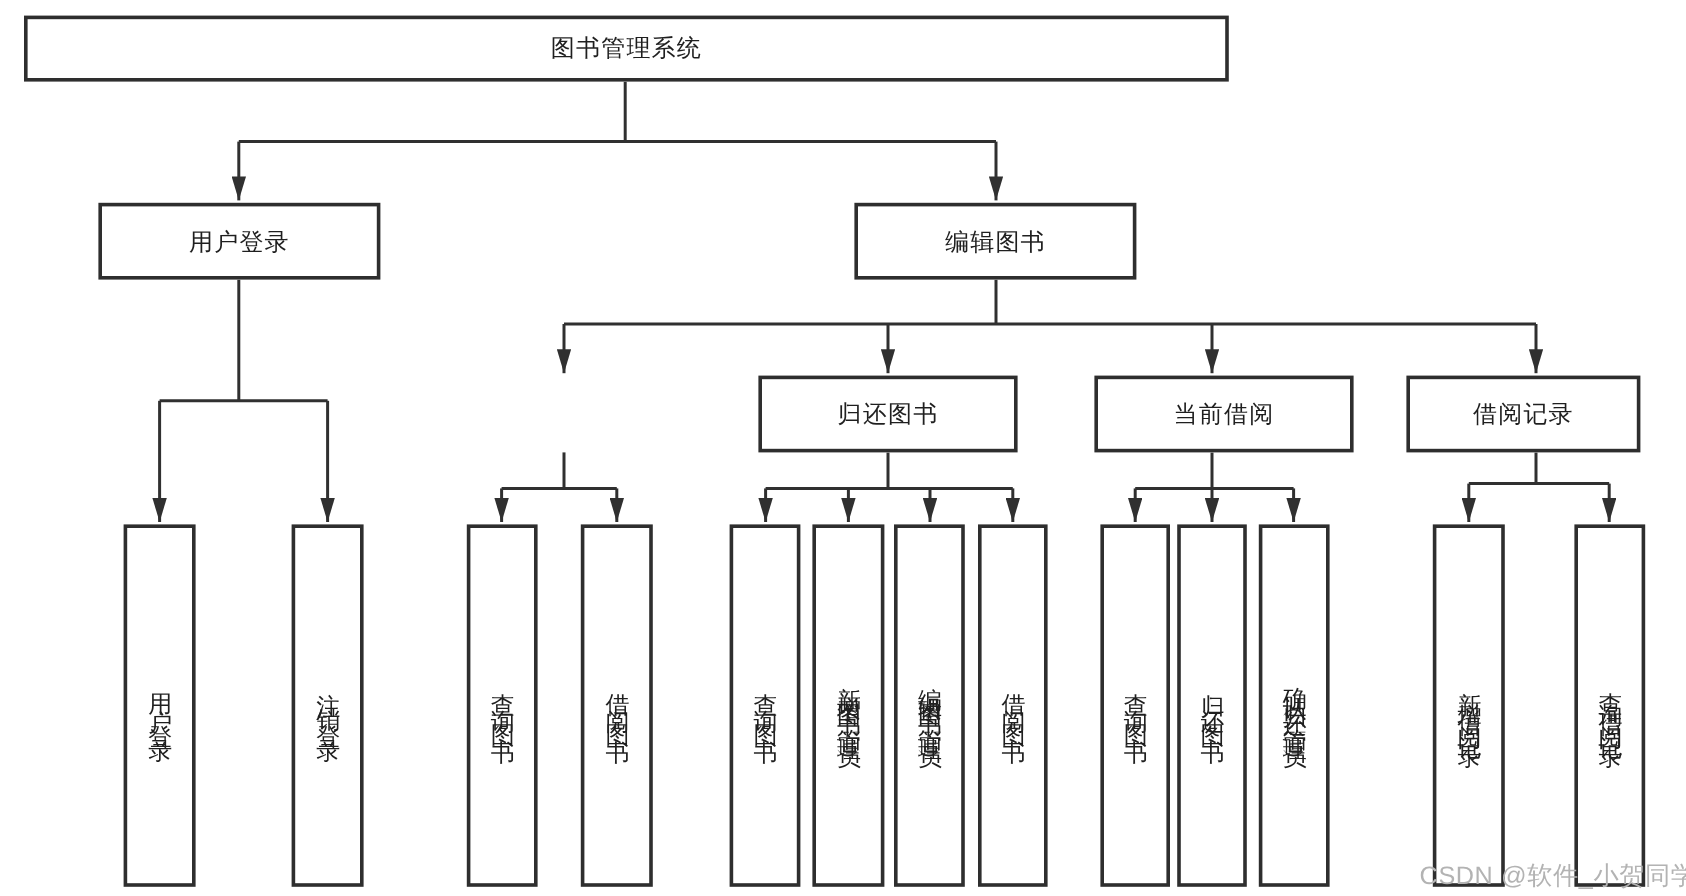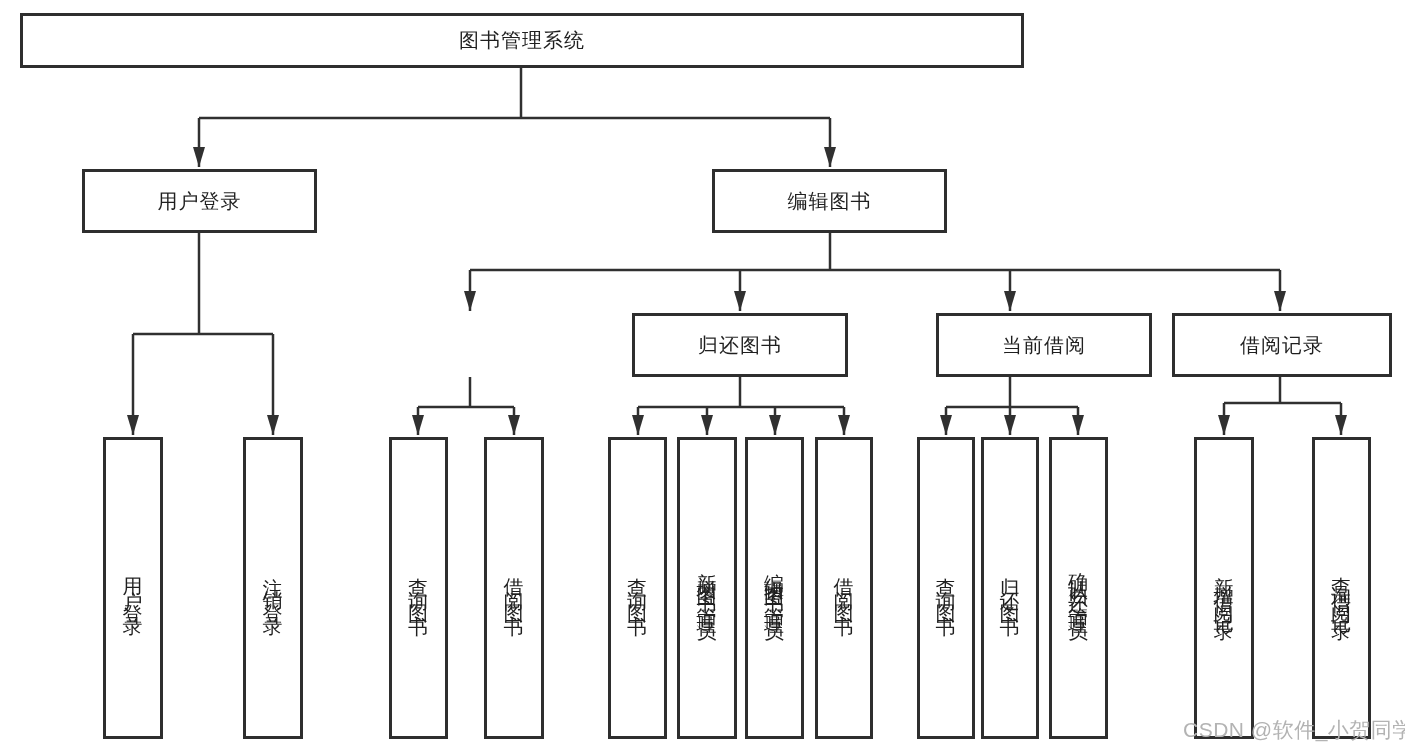--- a/index.html
+++ b/index.html
@@ -114,24 +114,24 @@
   <div class="box lvl-h" style="left:82px;top:169px;width:235px;height:64px">
     <span class="lbl">用户登录</span>
   </div>
   <div class="box lvl-h" style="left:712px;top:169px;width:235px;height:64px">
     <span class="lbl">编辑图书</span>
   </div>
 
   <div class="box lvl-h" style="left:632px;top:313px;width:216px;height:64px">
     <span class="lbl">归还图书</span>
   </div>
-  <div class="box lvl-h" style="left:936px;top:313px;width:216px;height:64px">
+  <div class="box lvl-h" style="left:912px;top:313px;width:216px;height:64px">
     <span class="lbl">当前借阅</span>
   </div>
-  <div class="box lvl-h" style="left:1172px;top:313px;width:220px;height:64px">
+  <div class="box lvl-h" style="left:1172px;top:313px;width:195px;height:64px">
     <span class="lbl">借阅记录</span>
   </div>
 
   <div class="box lvl-v" style="left:103px;top:437px;width:60px">
     <span class="vlbl short">用户登录</span>
   </div>
   <div class="box lvl-v" style="left:243px;top:437px;width:60px">
     <span class="vlbl short">注销登录</span>
   </div>
 

